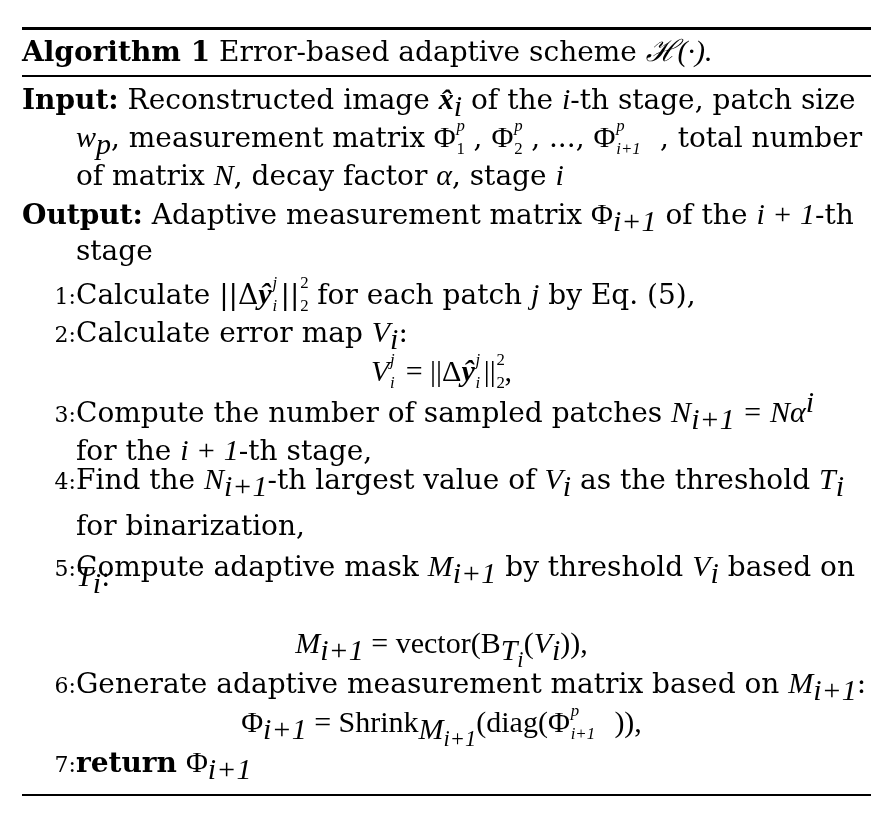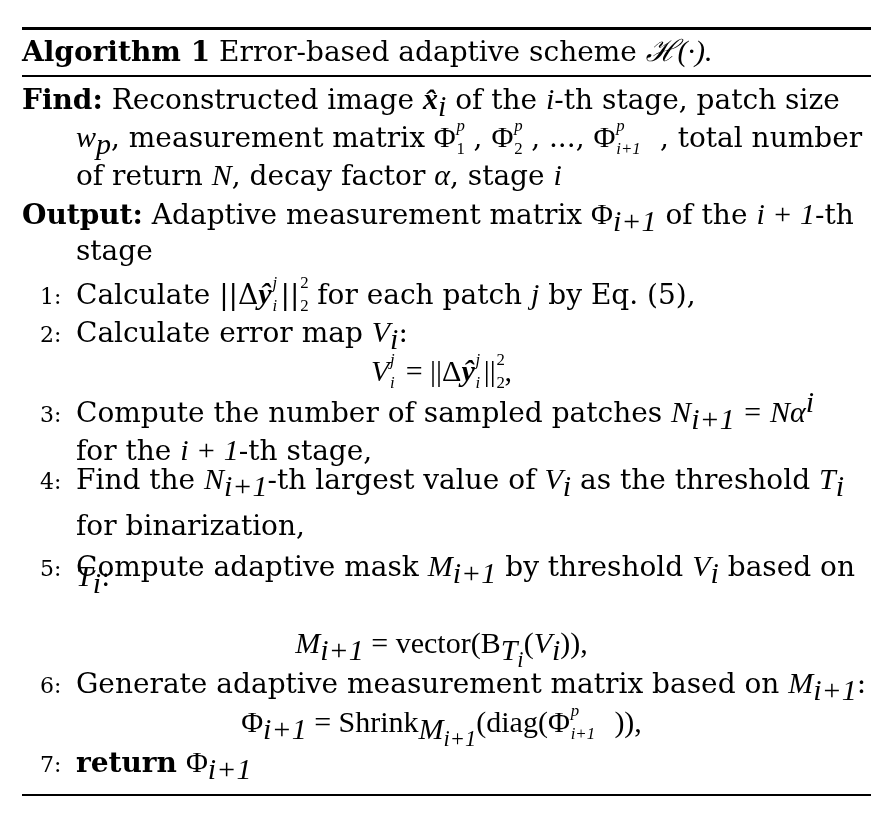--- a/index.html
+++ b/index.html
@@ -7,21 +7,21 @@
     width: 883px; height: 815px; position: relative; overflow: hidden;
     font-family: "DejaVu Serif", "Liberation Serif", serif;
     color: #000;
   }
   .rule { position: absolute; left: 22px; width: 849px; background: #000; }
   .rule.top { top: 27px; height: 3px; }
   .rule.mid { top: 75px; height: 1.5px; }
   .rule.bot { top: 794px; height: 1.5px; }
   .line {
     position: absolute; white-space: nowrap;
-    font-size: 28px; line-height: 1;
+    font-size: 28px; line-height: 1; text-align: right;
   }
   .m { font-style: italic; font-family: "Liberation Serif", "DejaVu Serif", serif; font-size: 30px; }
   .r { font-family: "Liberation Serif", "DejaVu Serif", serif; font-size: 30px; font-style: normal; }
   .b { font-weight: bold; }
   .bi { font-weight: bold; font-style: italic; font-family: "Liberation Serif", serif; font-size: 30px; }
   sub, sup { font-size: 0.62em; line-height: 0; }
   .num { font-size: 22px; display: inline-block; width: 36px; }
   .title { left: 22px; top: 36px; }
   .in1 { left: 22px; top: 84px; }
   .ind { left: 76px; }
@@ -38,28 +38,28 @@
 
 <div class="line title">
   <span class="b">Algorithm 1</span>
   <span>Error-based adaptive scheme</span>
   <span class="m">ℋ(·).</span>
 </div>
 
 <div class="rule mid"></div>
 
 <div class="line in1">
-  <span class="b">Find:</span>
+  <span class="b">Input:</span>
   <span>Reconstructed image </span><span class="bi">x̂</span><sub class="m">i</sub><span> of the </span><span class="m">i</span><span>-th stage, patch size</span>
 </div>
 <div class="line ind" style="top:122px">
   <span class="m">w</span><sub class="m">p</sub><span>, measurement matrix </span><span class="r">Φ</span><span class="ss"><span class="sp m">p</span><span class="sb r">1</span>&nbsp;&nbsp;</span><span>, </span><span class="r">Φ</span><span class="ss"><span class="sp m">p</span><span class="sb r">2</span>&nbsp;&nbsp;</span><span>, ..., </span><span class="r">Φ</span><span class="ss"><span class="sp m">p</span><span class="sb m">i+1</span>&nbsp;&nbsp;&nbsp;&nbsp;&nbsp;</span><span>, total number</span>
 </div>
 <div class="line ind" style="top:160px">
-  <span>of return </span><span class="m">N</span><span>, decay factor </span><span class="m">α</span><span>, stage </span><span class="m">i</span>
+  <span>of matrix </span><span class="m">N</span><span>, decay factor </span><span class="m">α</span><span>, stage </span><span class="m">i</span>
 </div>
 
 <div class="line" style="left:22px; top:199px">
   <span class="b">Output:</span>
   <span>Adaptive measurement matrix </span><span class="r">Φ</span><sub class="m">i+1</sub><span> of the </span><span class="m">i + 1</span><span>-th</span>
 </div>
 <div class="line ind" style="top:237px">
   <span>stage</span>
 </div>
 

